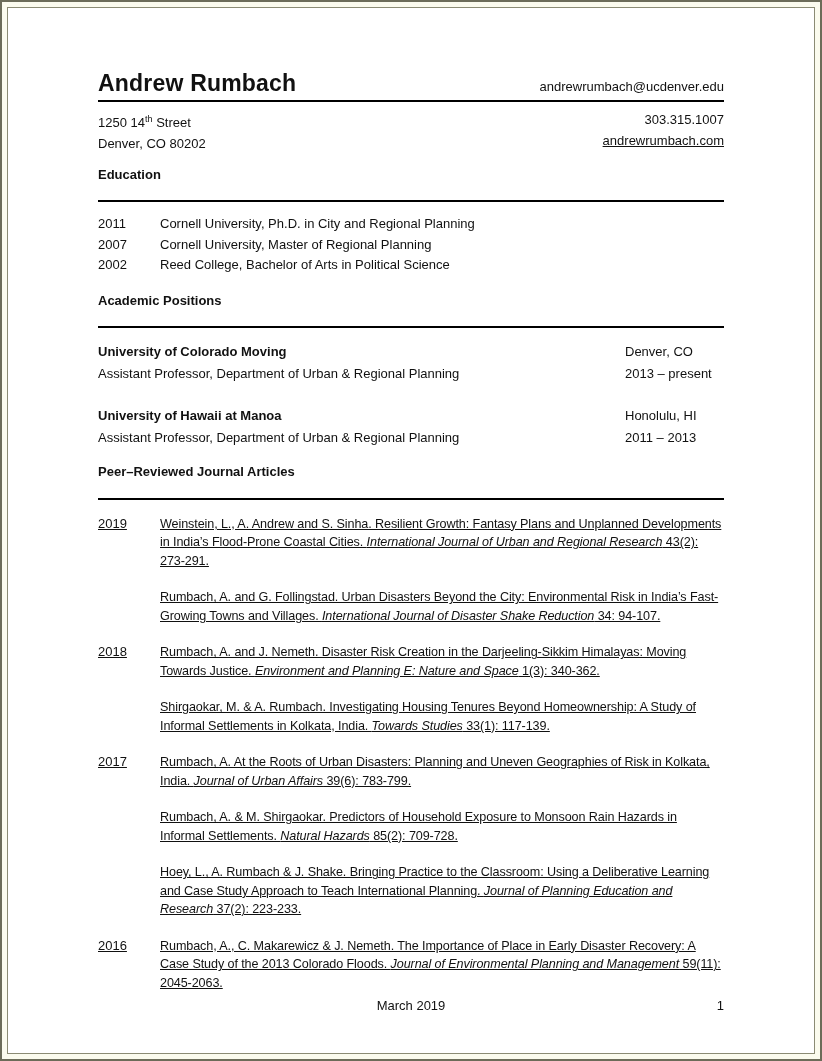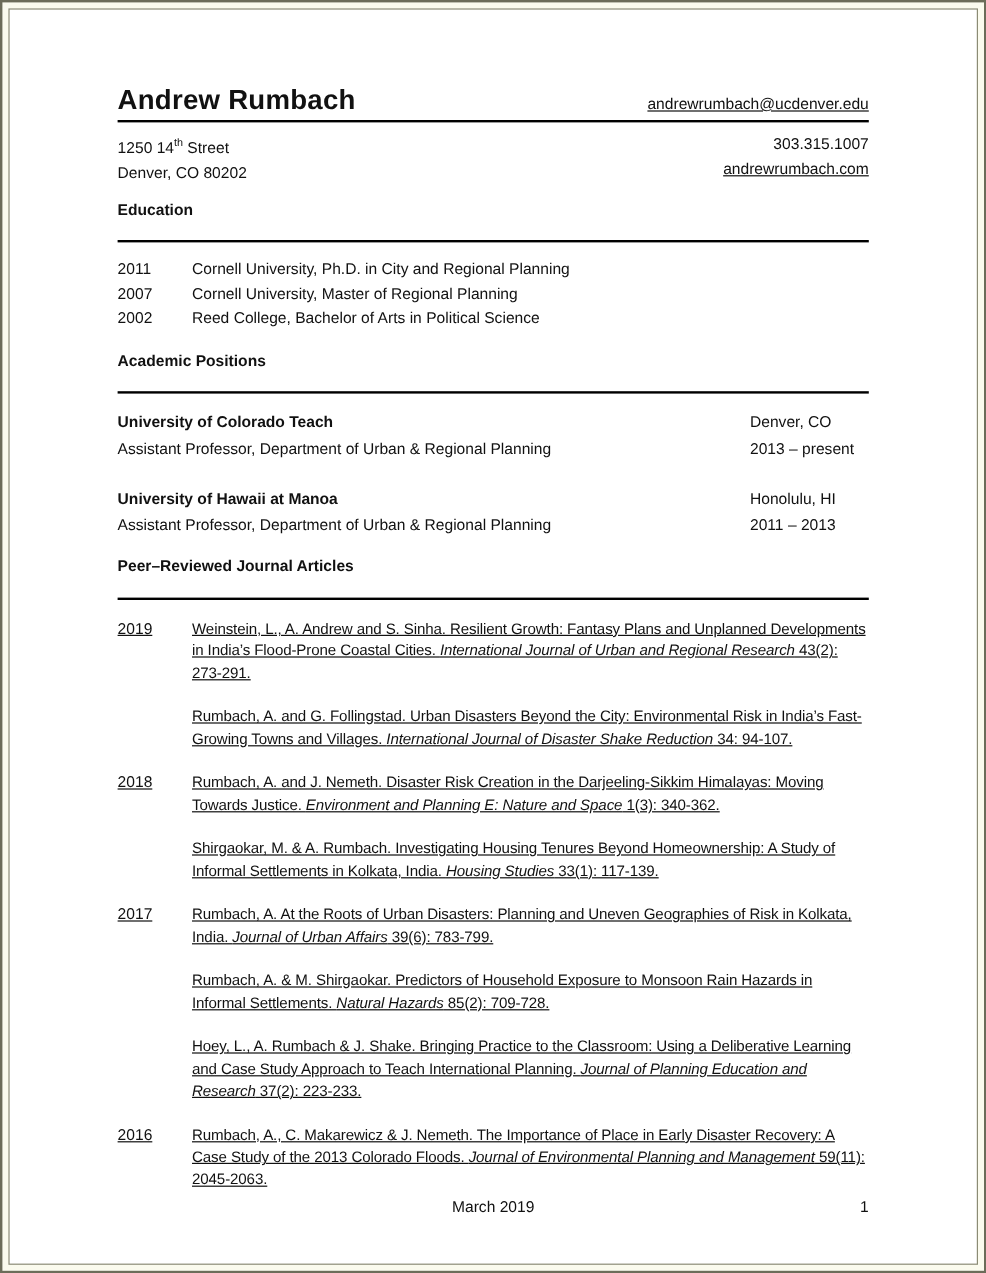--- a/index.html
+++ b/index.html
@@ -28,21 +28,21 @@
     border: 1px solid var(--border_light);
     background: var(--page_bg);
   }
   .content {
     position: absolute; left: 90px; right: 90px; top: 66px; bottom: 0;
     font-size: 13px; line-height: 18.5px;
   }
   
   .name-row { display: flex; justify-content: space-between; align-items: baseline; }
   h1 { margin: 0; font-size: 23px; font-weight: bold; letter-spacing: 0.2px; }
-  .email { font-size: 13px; text-decoration: underline; }
+  .email { font-size: 13px; }
   .header-rule { border-bottom: 2px solid var(--rule); margin-top: 3px; }
   .addr-row { display: flex; justify-content: space-between; margin-top: 7px; line-height: 21px; }
   .addr-right { text-align: right; }
   .website { text-decoration: underline; color: inherit; cursor: pointer; }
   sup { font-size: 9px; }
   
   h2 {
     margin: 0; font-size: 13px; font-weight: bold;
     padding-bottom: 16px; border-bottom: 2px solid var(--rule);
   }
@@ -110,21 +110,21 @@
             <div>Reed College, Bachelor of Arts in Political Science</div>
           </div>
         </div>
       </section>
 
       <section class="sec-positions">
         <h2>Academic Positions</h2>
         <div class="pos-wrap">
           <div class="pos-block">
             <div class="pos-line">
-              <span class="pos-inst">University of Colorado Teach</span>
+              <span class="pos-inst">University of Colorado Moving</span>
               <span>Denver, CO</span>
             </div>
             <div class="pos-line">
               <span>Assistant Professor, Department of Urban &amp; Regional Planning</span>
               <span>2013 – present</span>
             </div>
           </div>
           <div class="pos-block">
             <div class="pos-line">
               <span class="pos-inst">University of Hawaii at Manoa</span>
@@ -147,21 +147,21 @@
             <div class="pub-texts">
               <p><span>Weinstein, L., A. Andrew and S. Sinha. Resilient Growth: Fantasy Plans and Unplanned Developments in India’s Flood-Prone Coastal Cities. </span><i>International Journal of Urban and Regional Research</i><span> 43(2): 273-291.</span></p>
               <p><span>Rumbach, A. and G. Follingstad. Urban Disasters Beyond the City: Environmental Risk in India’s Fast-Growing Towns and Villages. </span><i>International Journal of Disaster Shake Reduction</i><span> 34: 94-107.</span></p>
             </div>
           </div>
 
           <div class="pub-entry">
             <div class="pub-year">2018</div>
             <div class="pub-texts">
               <p><span>Rumbach, A. and J. Nemeth. Disaster Risk Creation in the Darjeeling-Sikkim Himalayas: Moving Towards Justice. </span><i>Environment and Planning E: Nature and Space</i><span> 1(3): 340-362.</span></p>
-              <p><span>Shirgaokar, M. &amp; A. Rumbach. Investigating Housing Tenures Beyond Homeownership: A Study of Informal Settlements in Kolkata, India. </span><i>Housing Studies</i><span> 33(1): 117-139.</span></p>
+              <p><span>Shirgaokar, M. &amp; A. Rumbach. Investigating Housing Tenures Beyond Homeownership: A Study of Informal Settlements in Kolkata, India. </span><i>Towards Studies</i><span> 33(1): 117-139.</span></p>
             </div>
           </div>
 
           <div class="pub-entry">
             <div class="pub-year">2017</div>
             <div class="pub-texts">
               <p><span>Rumbach, A. At the Roots of Urban Disasters: Planning and Uneven Geographies of Risk in Kolkata, India. </span><i>Journal of Urban Affairs</i><span> 39(6): 783-799.</span></p>
               <p><span>Rumbach, A. &amp; M. Shirgaokar. Predictors of Household Exposure to Monsoon Rain Hazards in Informal Settlements. </span><i>Natural Hazards</i><span> 85(2): 709-728.</span></p>
               <p><span>Hoey, L., A. Rumbach &amp; J. Shake. Bringing Practice to the Classroom: Using a Deliberative Learning and Case Study Approach to Teach International Planning. </span><i>Journal of Planning Education and Research</i><span> 37(2): 223-233.</span></p>
             </div>

